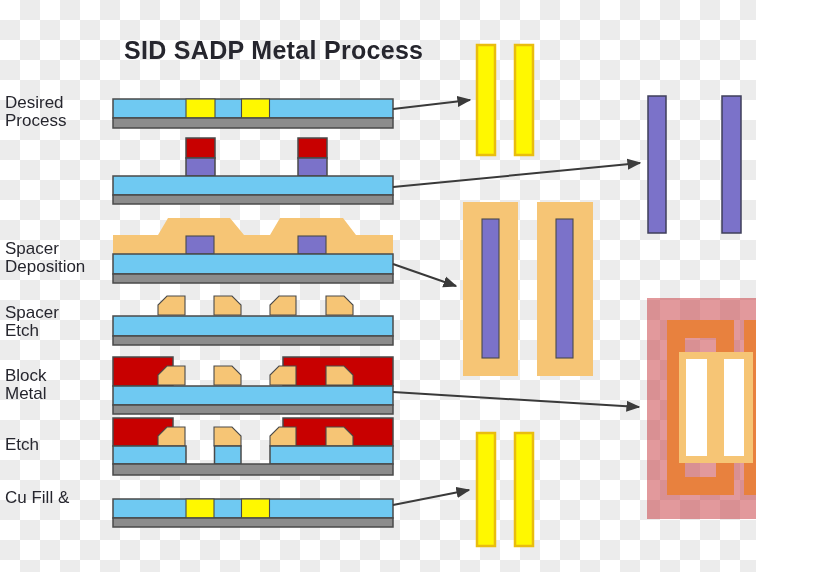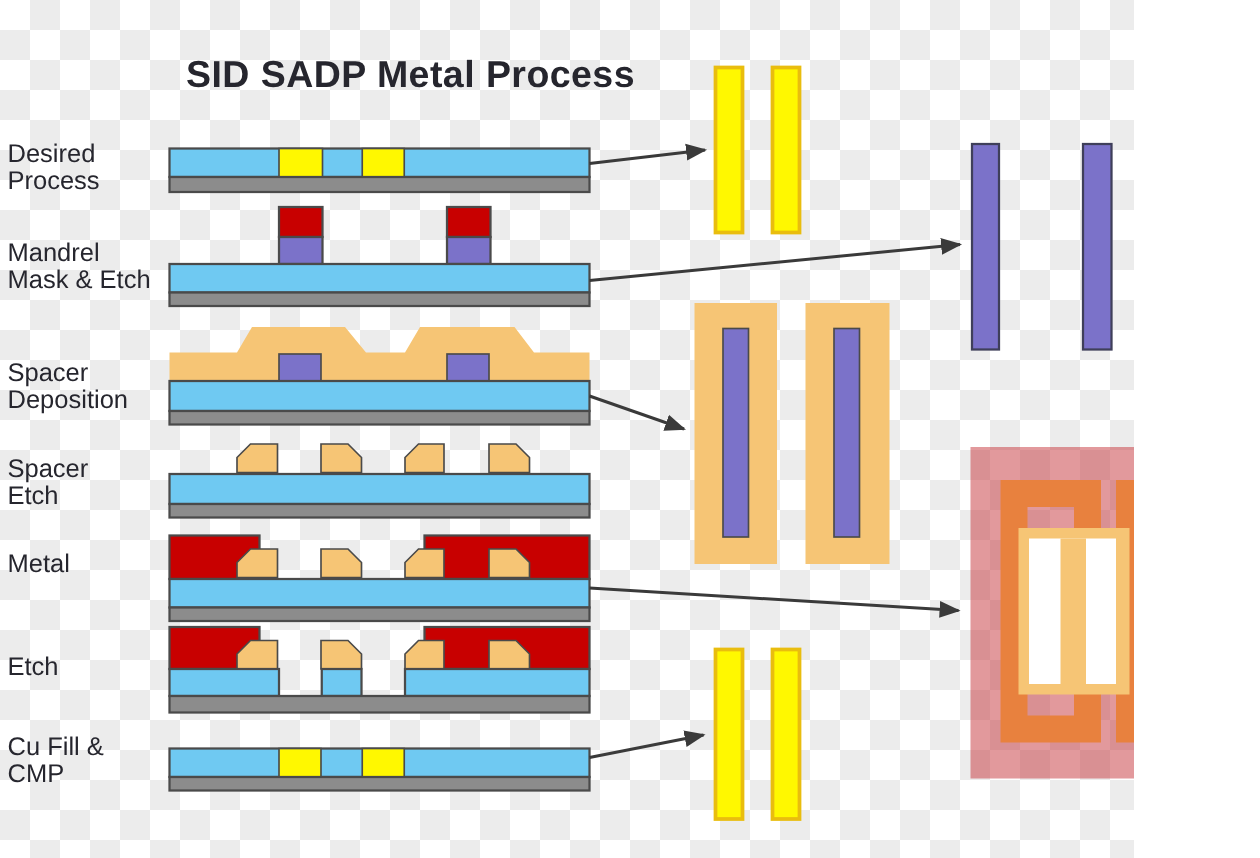--- a/index.html
+++ b/index.html
@@ -45,41 +45,37 @@
 <body>
 
 <div class="canvas">
 
   <div class="title">SID SADP Metal Process</div>
 
   <div class="step-label" style="top:94px">
     <span>Desired</span>
     <span>Process</span>
   </div>
-  <div class="step-label" style="top:160px">
-    <span>Mandrel</span>
-    <span>Mask &amp; Etch</span>
-  </div>
   <div class="step-label" style="top:240px">
     <span>Spacer</span>
     <span>Deposition</span>
   </div>
   <div class="step-label" style="top:304px">
     <span>Spacer</span>
     <span>Etch</span>
   </div>
   <div class="step-label" style="top:367px">
+    <span>Block</span>
     <span>Metal</span>
   </div>
   <div class="step-label" style="top:436px">
     <span>Etch</span>
   </div>
   <div class="step-label" style="top:489px">
     <span>Cu Fill &amp;</span>
-    <span>CMP</span>
   </div>
 
   <svg class="diagram" width="840" height="572" viewBox="0 0 840 572">
     <defs>
       <marker id="ah" viewBox="0 0 10 8" refX="9" refY="4" markerWidth="7" markerHeight="6" orient="auto">
         <path d="M0,0 L10,4 L0,8 Z" fill="#3A3A3A"></path>
       </marker>
     </defs>
 
     <g>

